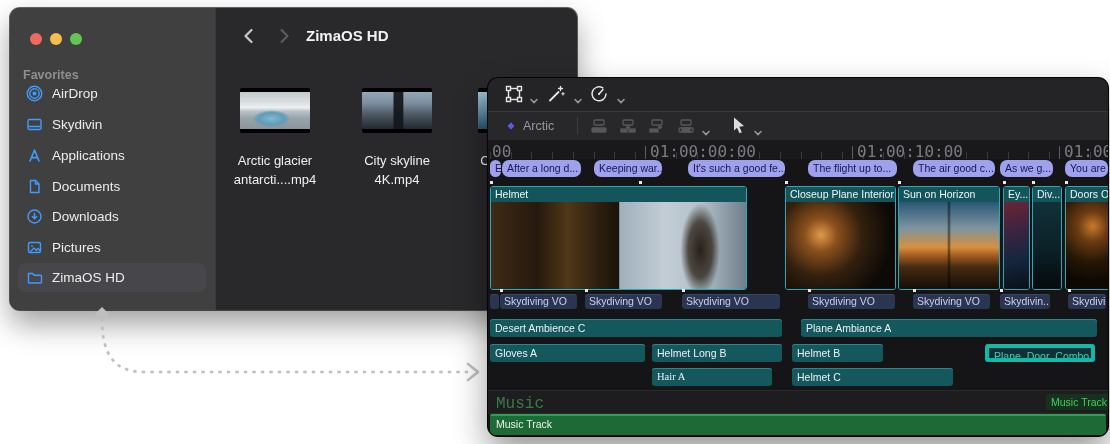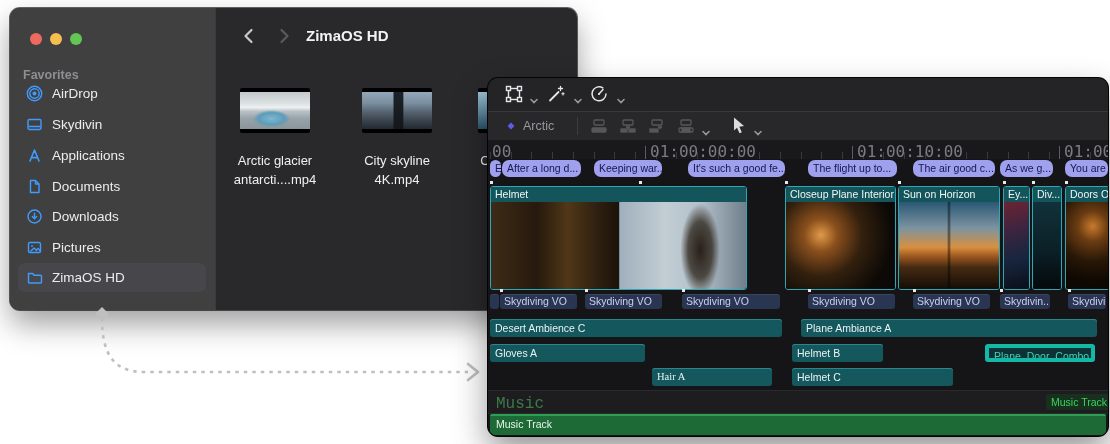--- a/index.html
+++ b/index.html
@@ -397,20 +397,21 @@
         <div class="voclip" style="left: 580px; width: 38px;">Skydiving VO</div>
       </div>
 
     <div class="row" style="top:241px;height:18px">
         <div class="teal" style="left: 2px; width: 292px;">Desert Ambience C</div>
         <div class="teal" style="left: 297px; width: 296px; margin-left: 16px;">Plane Ambiance A</div>
       </div>
 
     <div class="row" style="top:266px;height:18px">
         <div class="teal" style="left: 2px; width: 155px;">Gloves A</div>
+        <div class="teal" style="left: 164px; width: 130px;">Helmet Long B</div>
         <div class="teal" style="left: 304px; width: 91px;">Helmet B</div>
         <div class="teal combo" style="left: 497px; width: 110px;">Plane_Door_Combo</div>
       </div>
     <div class="row" style="top:290px;height:18px">
         <div class="teal" style="left: 164px; width: 120px; font-family: Liberation Serif, serif;">Hair A</div>
         <div class="teal" style="left: 304px; width: 161px;">Helmet C</div>
       </div>
 
     <div class="music-lane">
       <span class="music-role">Music</span>

